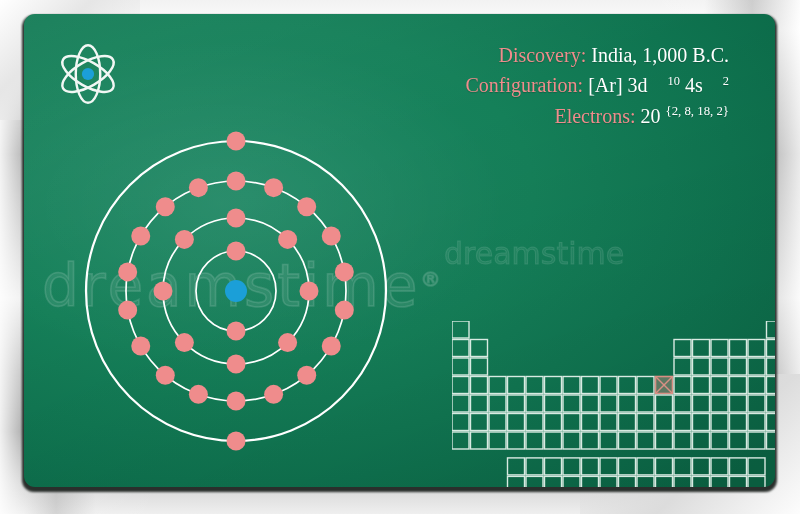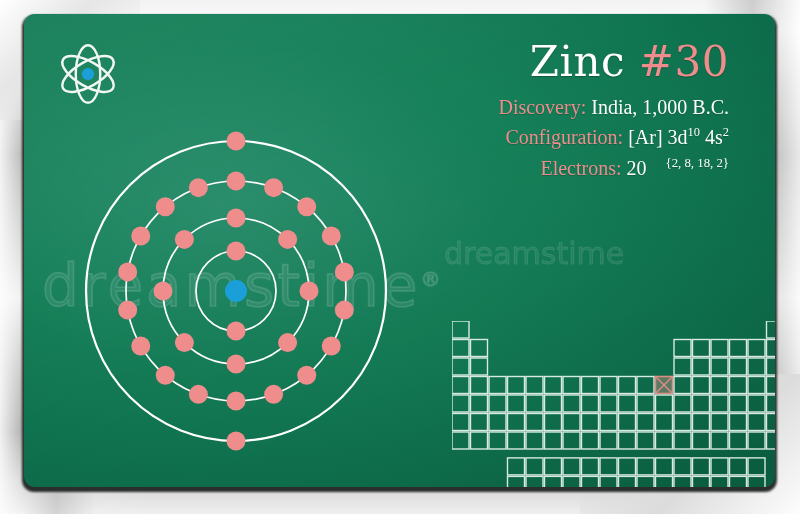--- a/index.html
+++ b/index.html
@@ -165,26 +165,27 @@
     color: #ffffff;
     text-shadow: 0 1px 1px rgba(0,0,0,0.20);
     white-space: nowrap;
   }
   .info-label { color: #ef8c8c; }
   .info-value { color: #ffffff; }
   .sup {
     font-size: 0.62em;
     vertical-align: super;
     line-height: 0;
+    margin-left: 20px;
   }
   .shells {
     font-size: 0.64em;
     vertical-align: super;
     line-height: 0;
-    margin-left: 19px;
+    margin-left: 5px;
   }
 
   
   .bohr {
     position: absolute;
     left: 40px;
     top: 105px;
     width: 345px;
     height: 345px;
   }
@@ -222,24 +223,20 @@
     <svg class="atom-logo" viewBox="0 0 100 100">
       <g fill="none" stroke="#f2f7f4" stroke-width="3.4">
         <ellipse cx="50" cy="50" rx="17" ry="40" transform="rotate(0 50 50)"></ellipse>
         <ellipse cx="50" cy="50" rx="17" ry="40" transform="rotate(60 50 50)"></ellipse>
         <ellipse cx="50" cy="50" rx="17" ry="40" transform="rotate(120 50 50)"></ellipse>
       </g>
       <circle cx="50" cy="50" r="8.5" fill="#1b9fd8"></circle>
     </svg>
 
     <div class="info-block">
-      <div class="title">
-        <span>Zinc</span>
-        <span class="num">#30</span>
-      </div>
 
       <div class="info-line">
         <span class="info-label">Discovery:</span>
         <span class="info-value">India, 1,000 B.C.</span>
       </div>
 
 
       <div class="info-line">
         <span class="info-label">Configuration:</span>
         <span class="info-value"><span>[Ar] 3d</span><span class="sup">10</span><span> 4s</span><span class="sup">2</span></span>

